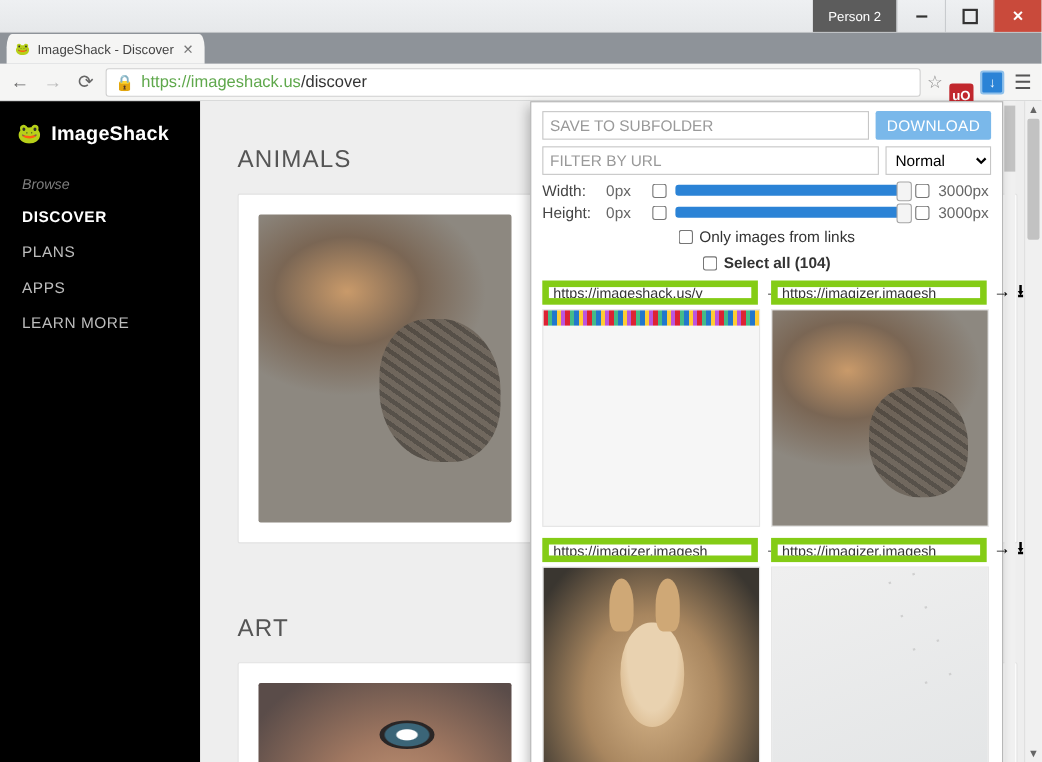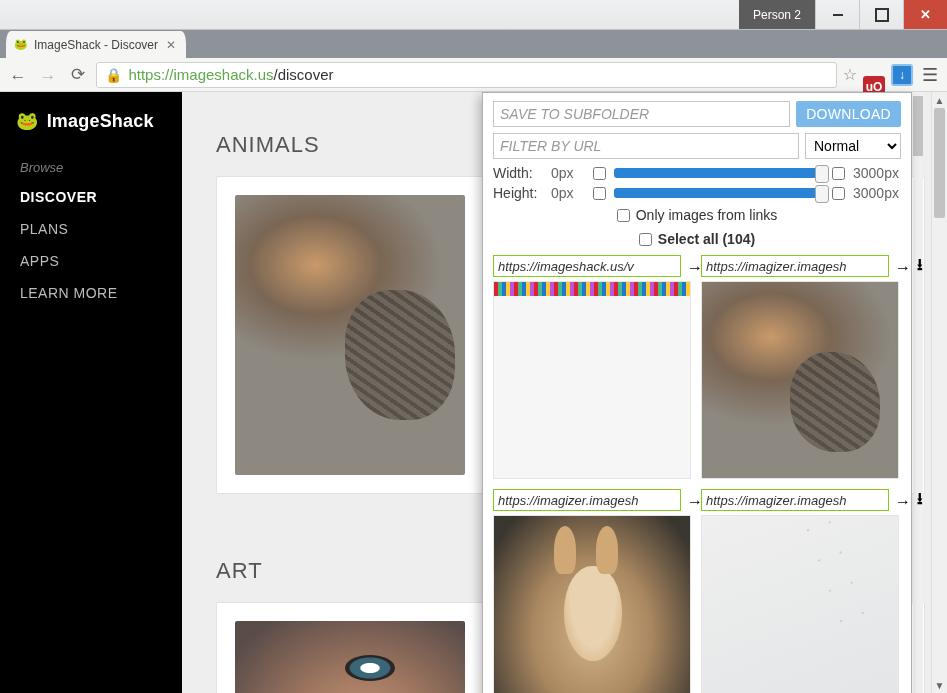--- a/index.html
+++ b/index.html
@@ -50,35 +50,35 @@
 .pic.animals { width:230px; height:280px; background: radial-gradient(120px 90px at 35% 25%, #c99a6a,#7a6654 55%,#8d8880 105%); }
 .pic.animals::after { content:""; position:absolute; right:10px; top:95px; width:110px; height:130px; background: repeating-linear-gradient(35deg,#6b6258 0 5px,#4d4740 5px 9px); border-radius:40% 50% 40% 50%; opacity:.85;}
 .pic.art { width:230px; height:120px; background: radial-gradient(160px 140px at 55% 90%, #c39576 0,#a17861 40%,#5a4c49 95%); }
 .pic.art::after{content:"";position:absolute;left:48%;top:28%;width:50px;height:26px;background:radial-gradient(ellipse at 50% 50%,#fff 0 25%,#3b6578 30% 55%,#2a2626 60% 100%);border-radius:50%;}
 
 
 .popup { position:absolute; top:0; right:35px; width: 430px; background:#fff; border:1px solid #b0b0b0; box-shadow: -3px 4px 10px rgba(0,0,0,.25); z-index:50; padding: 8px 10px 12px; }
 .popup-scroll { position:absolute; top:0; right:24px; width:10px; height:601px; background:#f0f0f0; }
 .popup-scroll-thumb { width:10px; height:60px; background:#c2c2c2; margin-top:4px; }
 .row { display:flex; gap:6px; margin-bottom:6px; align-items:center; }
-.popup input[type=text] { border:1px solid #c6c6c6; height:26px; padding:2px 6px; font-size:14px; color:#333;font-style:italic; }
+.popup input[type=text] { border:1px solid #c6c6c6; height:26px; padding:2px 6px; font-size:14px; color:#333; }
 .popup input[type=text]::placeholder { color:#999; }
 .btn-dl { background:#7ab8ea; color:#fff; border:none; height:26px; padding:0 10px; font-size:14px; letter-spacing:.3px; border-radius:2px; cursor:default; }
 select.mode { border:1px solid #c6c6c6; height:26px; font-size:14px; padding:0 4px; width:96px; background:#fff; }
 .dim-row { display:flex; align-items:center; gap:8px; font-size:14px; color:#444; margin:4px 0; }
 .dim-row .lbl { width:50px; }
 .dim-row .px { width:34px; color:#666; font-size:14px; }
 .dim-row input[type=checkbox]{ width:13px; height:13px;}
 .slider { flex:1; height:10px; background:#2b83d6; border-radius:3px; position:relative; }
 .slider::after{content:"";position:absolute;right:-5px;top:-3px;width:12px;height:16px;background:#f4f4f4;border:1px solid #a5a5a5;border-radius:3px;}
 .chk-line { display:flex; align-items:center; gap:6px; font-size:14px; color:#333; margin:6px 0 8px;justify-content:center; }
 .grid { display:flex; flex-wrap:wrap; gap:10px; }
 .cell { width:198px; }
 .cell-head { display:flex; align-items:center; gap:6px; margin-bottom:4px;}
-.cell-head input[type=text]{ flex:1; height:22px; font-size:13px; border:1px solid #84cc16; padding:0 4px;}
+.cell-head input[type=text]{ flex:1; height:22px; font-size:13px; border:6px solid #84cc16; padding:0 4px;}
 .goto, .dl-icon { width:18px; height:18px; display:flex; align-items:center; justify-content:center; font-size:16px; font-weight:bold; }
 .thumb { width:198px; height:198px; border:1px solid #e5e5e5; background:#f6f6f6; display:flex; align-items:center; justify-content:center; overflow:hidden; }
 .thumb.sprite { align-items:flex-start; }
 .sprite-bar { width:100%; height:14px; background: repeating-linear-gradient(90deg,#d23 0 4px,#4b8 4px 8px,#27c 8px 12px,#fc3 12px 16px,#b5d 16px 20px); }
 .thumb.dogcat { background: radial-gradient(110px 80px at 35% 28%, #c99a6a,#7a6654 55%,#8d8880 110%); position:relative;}
 .thumb.dogcat::after { content:""; position:absolute; right:18px; top:70px; width:90px; height:100px; background: repeating-linear-gradient(35deg,#6b6258 0 5px,#4d4740 5px 9px); border-radius:42% 52% 40% 50%; opacity:.85;}
 .thumb.bunny { background: radial-gradient(120px 150px at 50% 60%, #d6b488 0,#a8865f 50%,#3a3630 100%); position:relative;}
 .thumb.bunny::before{content:"";position:absolute;left:70px;top:50px;width:58px;height:95px;background:radial-gradient(ellipse at 50% 30%,#e9d2b0 0 55%,#cfa876 100%);border-radius:48% 48% 50% 50%;}
 .thumb.bunny::after{content:"";position:absolute;left:60px;top:10px;width:22px;height:48px;background:#cfa876;border-radius:50% 50% 30% 30%;box-shadow: 42px 0 0 #cfa876;}
 .thumb.tracks { background: linear-gradient(160deg,#efefef,#e3e5e6); position:relative;}

